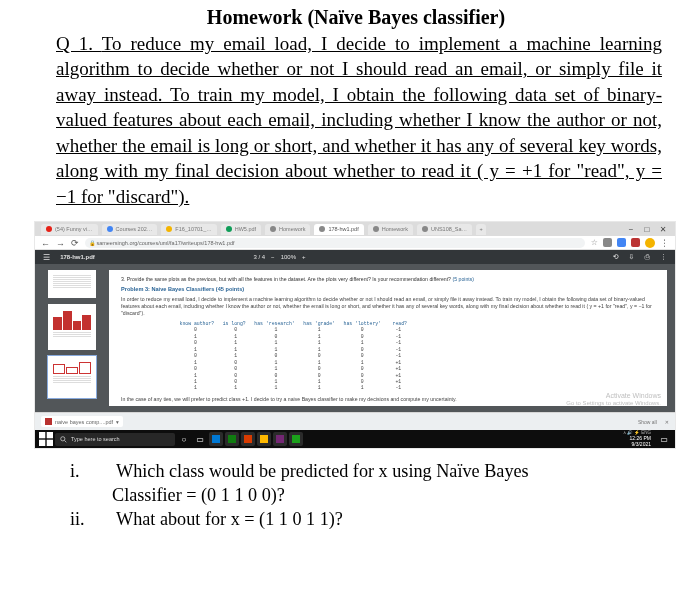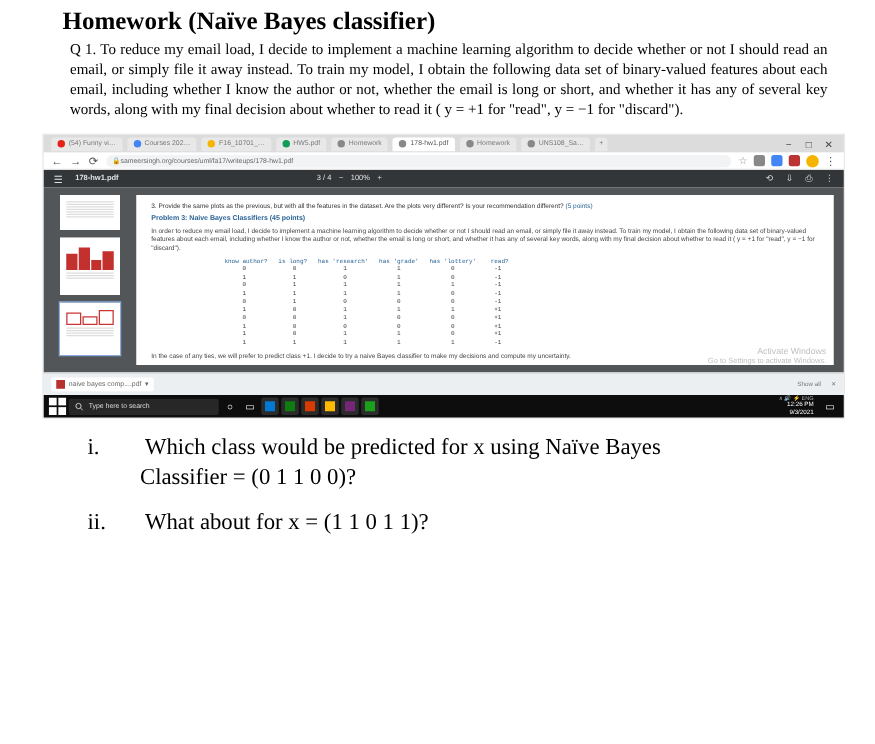--- a/index.html
+++ b/index.html
@@ -8,27 +8,29 @@
     height: 595px;
     background: #ffffff;
     font-family: "Times New Roman", Times, serif;
     color: #000;
     padding: 6px 38px 6px 56px;
     overflow: hidden;
   }
   .title {
     font-weight: bold;
     font-size: 20px;
+    text-align: center;
     margin: 0 0 2px -6px;
   }
   .qbody {
-    font-size: 12px;
+    font-size: 19px;
     line-height: 1.34;
     text-align: justify;
     text-justify: inter-word;
+    text-decoration: underline;
   }
   .shot {
     margin: 12px -14px 10px -22px;
     height: 228px;
     background: #f3f3f3;
     border: 1px solid #e8e8e8;
     display: flex;
     flex-direction: column;
     font-family: Arial, Helvetica, sans-serif;
     font-size: 7px;
@@ -204,21 +206,21 @@
   .searchbox svg { width: 7px; height: 7px; }
   .tbicon {
     width: 14px; height: 14px;
     display: flex; align-items: center; justify-content: center;
     font-size: 8px;
   }
   .tbicon.b { background: #2b2b2b; border-radius:2px; }
   .clock { margin-left: auto; color:#fff; font-size:5px; text-align:right; line-height:1.1; padding-right:4px; }
   .clock span { display:block; }
   .subq { font-size: 18.2px; line-height: 1.32; }
-  .subq.ii { margin-top: 12px; }
+  .subq.ii { }
   .subq .lab { display:inline-block; width: 28px; }
   .indentblk { margin-left: 50px; }
 </style>
 </head>
 <body>
 
 <div class="title">Homework (Naïve Bayes classifier)</div>
 
 <div class="qbody">
   <span>Q 1.</span>

